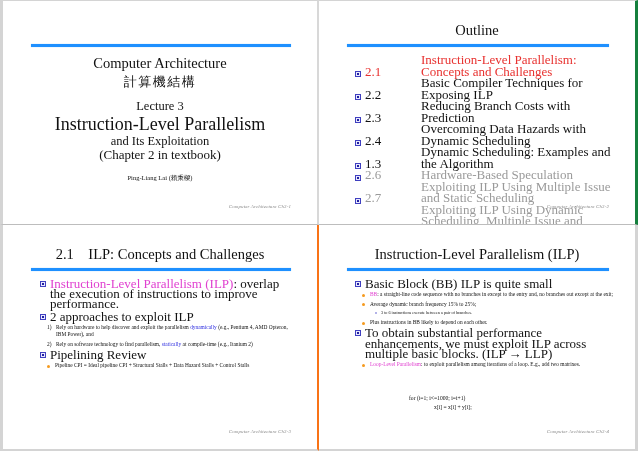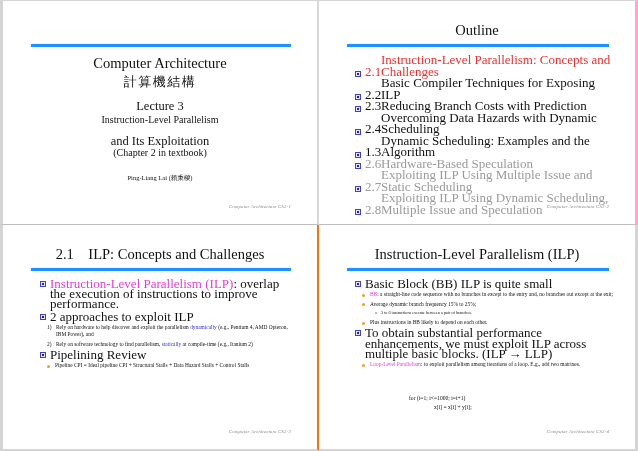--- a/index.html
+++ b/index.html
@@ -7,21 +7,21 @@
   body { position: relative; font-family: "Liberation Serif", "DejaVu Serif", serif; color: #111; }
 
   .slide {
     position: absolute;
     width: 319px;
     height: 225px;
     background: #ffffff;
     overflow: hidden;
   }
   .s1 { left: 0; top: 0; border-left: 3px solid #d4d4d4; border-top: 1px solid #d4d4d4; border-right: 2px solid #d8d8d8; border-bottom: 1px solid #bdbdbd; }
-  .s2 { left: 319px; top: 0; border-top: 1px solid #d4d4d4; border-right: 3px solid #f9a8d4; border-bottom: 1px solid #bdbdbd; padding-left: 12px; }
+  .s2 { left: 319px; top: 0; border-top: 1px solid #d4d4d4; border-right: 3px solid #15803d; border-bottom: 1px solid #bdbdbd; padding-left: 12px; }
   .s3 { left: 0; top: 225px; height: 226px; border-left: 3px solid #d4d4d4; border-right: 2px solid #f97316; border-bottom: 2px solid #d4d4d4; }
   .s4 { left: 319px; top: 225px; height: 226px; border-right: 3px solid #d4d4d4; border-bottom: 2px solid #d4d4d4; }
 
   .rule {
     position: absolute;
     left: 28px;
     right: 26px;
     height: 3px;
     background: #1e90ff;
     box-shadow: 0 0 1px #6ab8ff;
@@ -36,23 +36,23 @@
     color: #8a8a8a;
     letter-spacing: 0.1px;
   }
 
   
   .s1 .rule { top: 43px; }
   .title-block { position: absolute; left: 0; right: 0; text-align: center; }
   .t-main { top: 54px; font-size: 14.5px; }
   .t-cjk { top: 72px; font-size: 13px; font-family: "DejaVu Sans", sans-serif; letter-spacing: 1.5px; }
   .t-lecture { top: 98px; font-size: 12.5px; }
-  .t-sub1 { top: 113px; font-size: 10px; }
+  .t-sub1 { top: 113px; font-size: 18px; }
   .t-sub2 { top: 133px; font-size: 12.5px; }
-  .t-chapter { top: 146px; font-size: 10px; }
+  .t-chapter { top: 146px; font-size: 13px; }
   .t-author { top: 173px; font-size: 6.5px; }
 
   
   .slide-title { position: absolute; left: 0; right: 0; text-align: center; font-size: 14.5px; }
   .s2 .slide-title { top: 21px; }
   .s2 .rule { top: 43px; }
   .s3 .slide-title { top: 21px; }
   .s3 .rule { top: 43px; }
   .s4 .slide-title { top: 21px; }
   .s4 .rule { top: 43px; }
@@ -89,21 +89,21 @@
     background: #9a9ae0;
     flex: 0 0 2px;
     margin-top: 2px;
   }
 
   
   .outline { position: absolute; left: 36px; top: 53px; width: 260px; }
   .o-item { display: flex; align-items: flex-end; font-size: 13px; line-height: 11.5px; }
   .o-item .sq { margin-top: 2.5px; margin-right: 4px; }
   .o-num { width: 16px; flex: 0 0 16px; }
-  .o-text { flex: 1; }
+  .o-text { flex: 1; margin-left: 40px; }
   .o-active { color: #e8312f; }
   .o-normal { color: #111; }
   .o-dim { color: #9a9a9a; }
 
   
   .content { position: absolute; left: 37px; top: 54px; width: 250px; }
   .s4 .content { left: 36px; width: 260px; }
   .l1 { display: flex; align-items: flex-start; font-size: 13px; line-height: 10.2px; margin-bottom: 2px; }
   .l1 .sq { margin-right: 4px; margin-top: 2px; }
   .l2 { display: flex; align-items: flex-start; font-size: 5.4px; line-height: 7.4px; margin-left: 7px; margin-bottom: 2px; }

